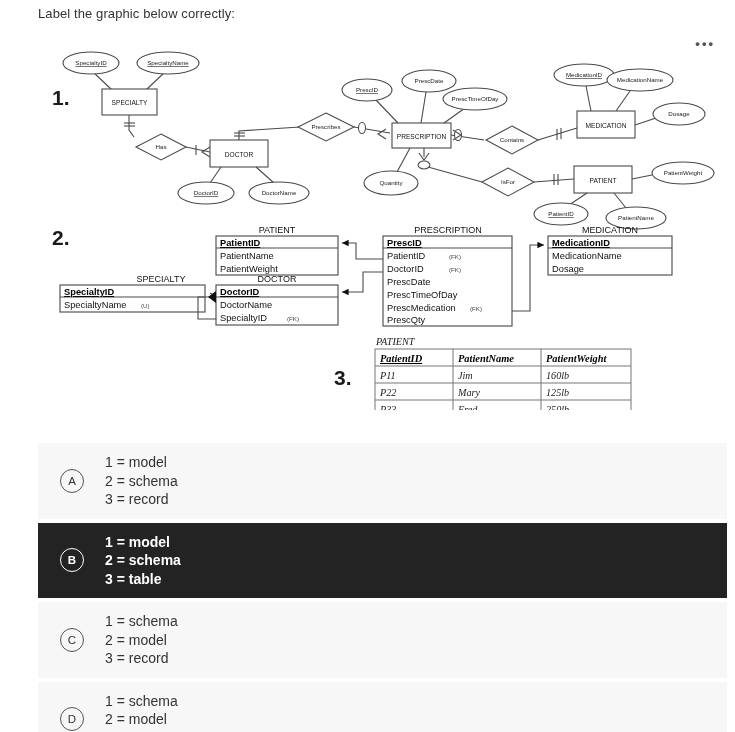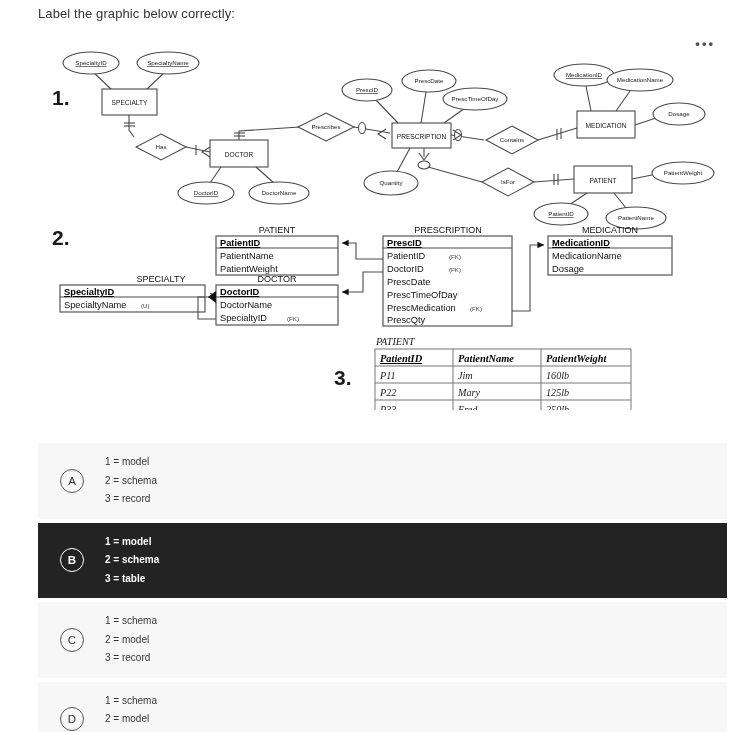--- a/index.html
+++ b/index.html
@@ -32,21 +32,21 @@
     background:#f7f7f7;margin-bottom:4px;padding:10px 0 10px 0;min-height:55px;
   }
   .option.selected{background:#232323;color:#fff;}
   .opt-letter{
     width:22px;height:22px;border-radius:50%;
     border:1.4px solid #555;color:#333;
     display:flex;align-items:center;justify-content:center;
     font-size:11.5px;margin-left:22px;flex:0 0 auto;
   }
   .option.selected .opt-letter{border-color:#fff;color:#fff;font-weight:bold;}
-  .opt-lines{margin-left:21px;font-size:10px;line-height:18.5px;color:#333;}
+  .opt-lines{margin-left:21px;font-size:14px;line-height:18.5px;color:#333;}
   .option.selected .opt-lines{color:#fff;font-weight:bold;}
   .opt-lines div{white-space:pre;}
 </style>
 </head>
 <body>
 
 <div class="question-prompt">Label the graphic below correctly:</div>
 
 <div class="graphic-card">
   <div class="kebab">•••</div>

